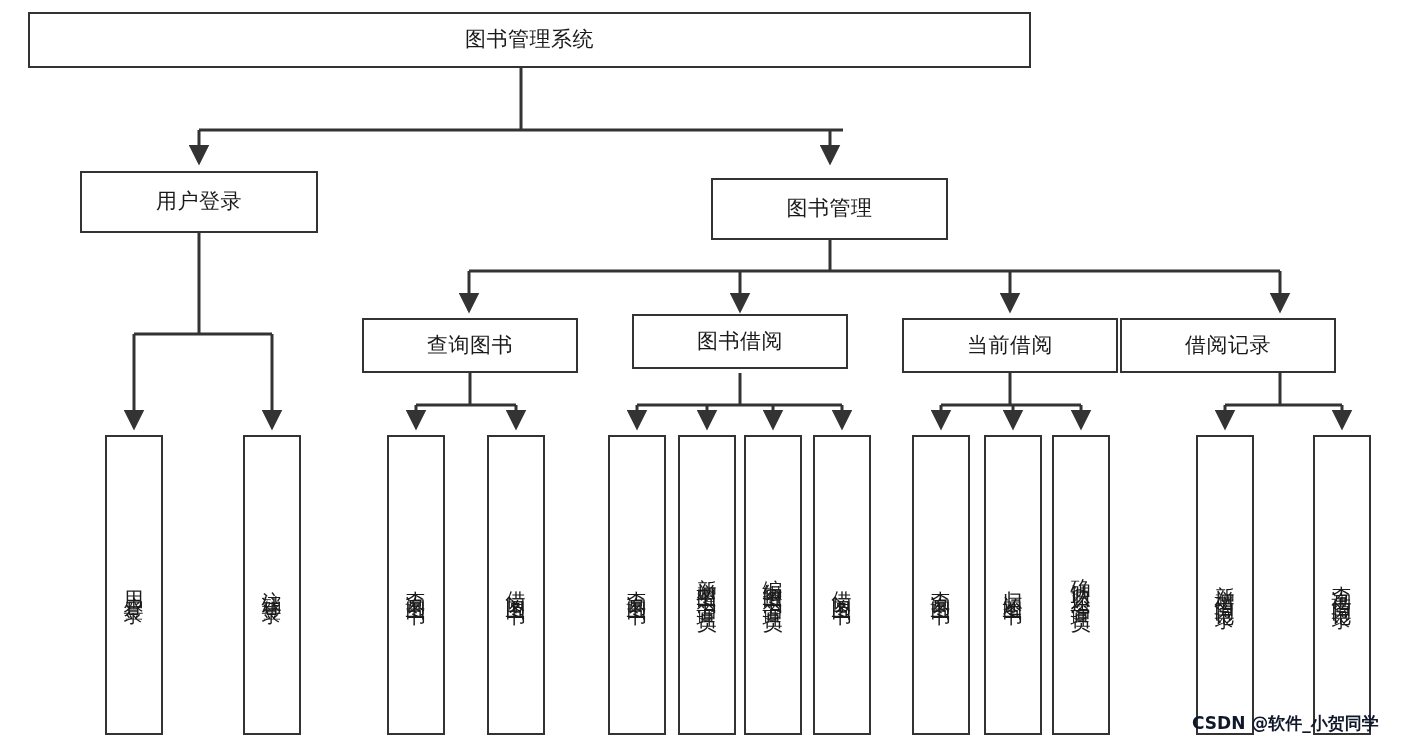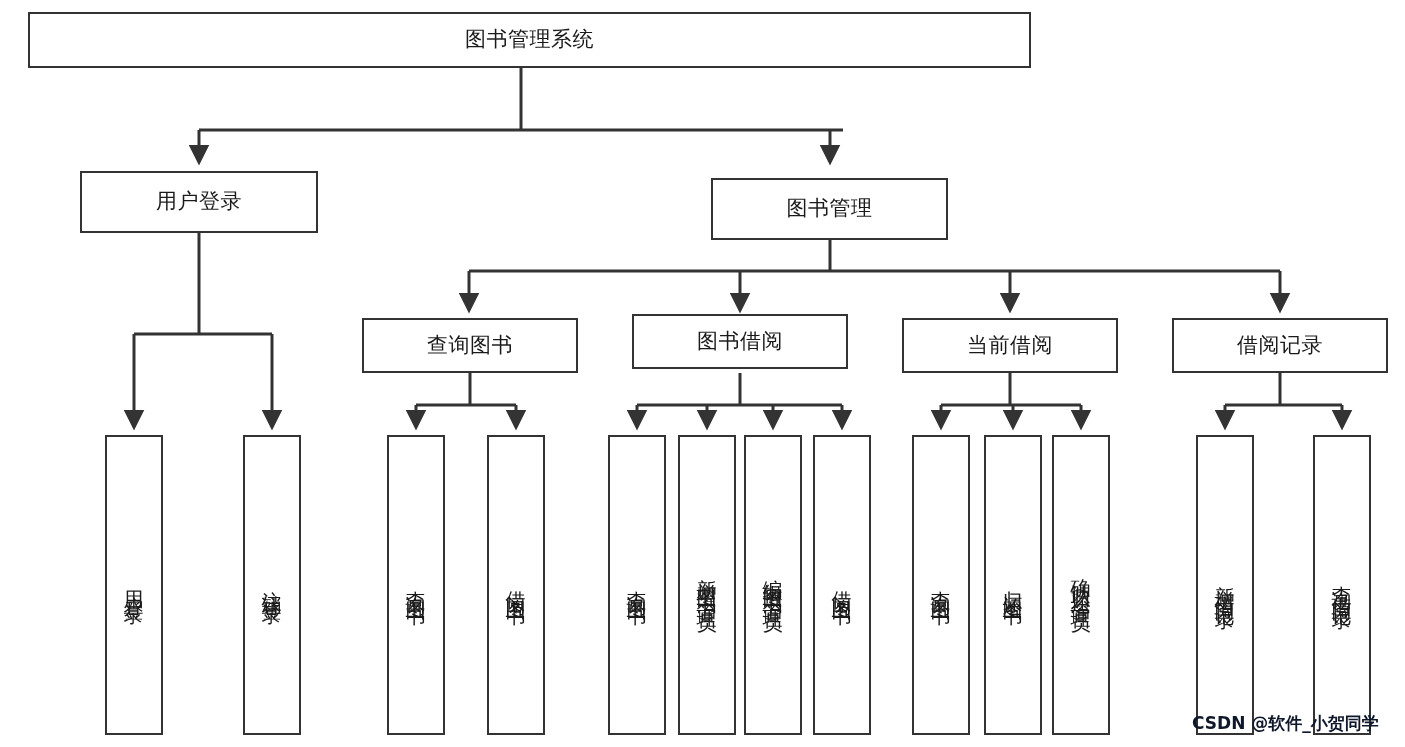--- a/index.html
+++ b/index.html
@@ -132,21 +132,21 @@
 
   <div class="node-box" style="left: 362px; top: 318px; width: 216px; height: 55px;">
     <span class="node-label-h">查询图书</span>
   </div>
   <div class="node-box" style="left: 632px; top: 314px; width: 216px; height: 55px;">
     <span class="node-label-h">图书借阅</span>
   </div>
   <div class="node-box" style="left: 902px; top: 318px; width: 216px; height: 55px;">
     <span class="node-label-h">当前借阅</span>
   </div>
-  <div class="node-box" style="left: 1172px; top: 318px; width: 216px; height: 55px;">
+  <div class="node-box" style="left: 1120px; top: 318px; width: 216px; height: 55px;">
     <span class="node-label-h">借阅记录</span>
   </div>
 
   <div class="node-box" style="left: 105px; top: 435px; width: 58px; height: 300px;">
     <span class="node-label-v">用户登录</span>
   </div>
   <div class="node-box" style="left: 243px; top: 435px; width: 58px; height: 300px;">
     <span class="node-label-v">注销登录</span>
   </div>
   <div class="node-box" style="left: 387px; top: 435px; width: 58px; height: 300px;">

